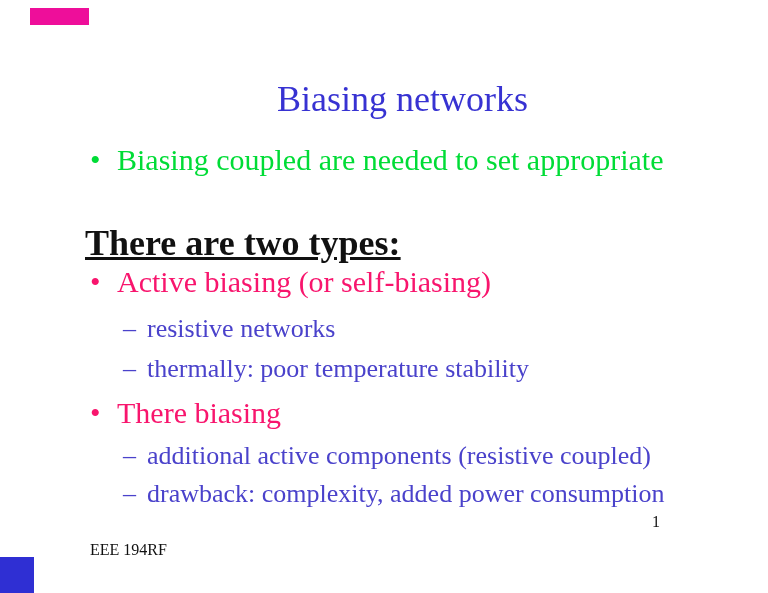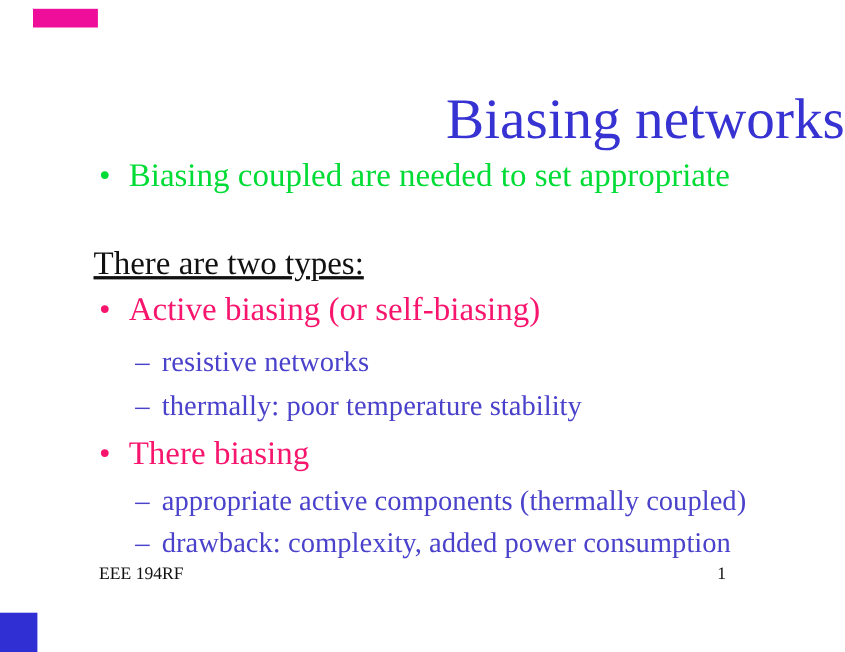--- a/index.html
+++ b/index.html
@@ -18,53 +18,53 @@
     background: #ee0e9a;
   }
   #artifact-bottom-left {
     left: 0; top: 557px; width: 34px; height: 36px;
     background: #2f2fd3;
   }
   #title {
     position: absolute;
     left: 0; top: 79px;
     width: 100%;
-    text-align: right;
-    font-size: 52px;
+    text-align: center;
+    font-size: 36px;
     line-height: 1.15;
     color: #3732d2;
     padding-left: 37px;
   }
   .row { position: absolute; white-space: nowrap; line-height: 1.15; }
   .row .marker { position: absolute; }
   .l1 { left: 117px; font-size: 30px; }
   .l1 .marker { left: -27px; }
   .l2 { left: 147px; font-size: 26px; }
   .l2 .marker { left: -24px; }
   .green { color: #00dc36; }
   .pink  { color: #f8156d; }
   .blue  { color: #4a42cb; }
   #heading-two-types {
     position: absolute;
     left: 85px; top: 223px;
-    font-size: 30px;
+    font-size: 36px;
     line-height: 1.15;
-    font-weight: normal;
+    font-weight: bold;
     color: #111111;
     text-decoration: underline;
     white-space: nowrap;
   }
   .footer-text {
     position: absolute;
     top: 513px;
     font-size: 16px;
     color: #111111;
     line-height: 1.1;
   }
-  #footer-course { left: 90px; }
+  #footer-course { left: 90px; margin-top: 28px; }
   #footer-page { left: 652px; }
 </style>
 </head>
 <body>
 
 <div id="slide">
 
   <div id="artifact-top-left" class="artifact"></div>
   <div id="artifact-bottom-left" class="artifact"></div>
 
@@ -91,21 +91,21 @@
     <span>thermally: poor temperature stability</span>
   </div>
 
   <div class="row l1 pink" style="top:396px">
     <span class="marker">•</span>
     <span>There biasing</span>
   </div>
 
   <div class="row l2 blue" style="top:441px">
     <span class="marker">–</span>
-    <span>appropriate active components (thermally coupled)</span>
+    <span>additional active components (resistive coupled)</span>
   </div>
   <div class="row l2 blue" style="top:479px">
     <span class="marker">–</span>
     <span>drawback: complexity, added power consumption</span>
   </div>
 
   <div id="footer-course" class="footer-text">EEE 194RF</div>
   <div id="footer-page" class="footer-text">1</div>
 
 </div>

